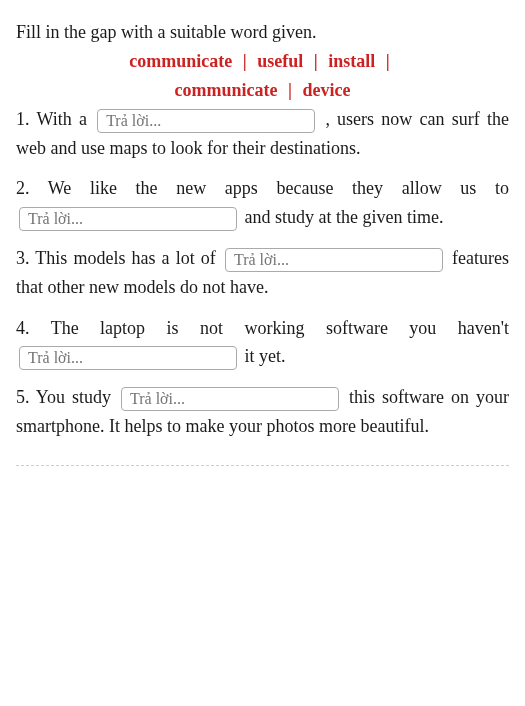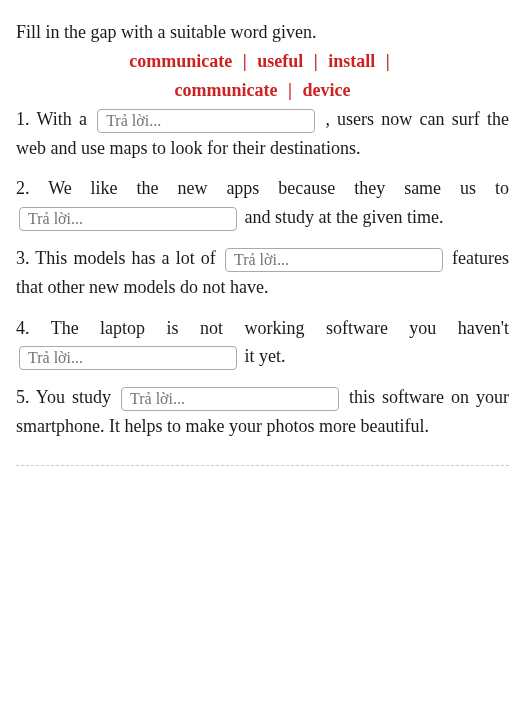--- a/index.html
+++ b/index.html
@@ -89,21 +89,21 @@
 
 <div class="exercise-item">
   <span>1.</span>
   <span> With a </span>
   <input class="answer-input" type="text" placeholder="Trả lời..." style="">
   <span>, users now can surf the web and use maps to look for their destinations.</span>
 </div>
 
 <div class="exercise-item">
   <span>2.</span>
-  <span> We like the new apps because they same us to </span>
+  <span> We like the new apps because they allow us to </span>
   <input class="answer-input" type="text" placeholder="Trả lời..." style="">
   <span> and study at the given time.</span>
 </div>
 
 <div class="exercise-item">
   <span>3.</span>
   <span> This models has a lot of </span>
   <input class="answer-input" type="text" placeholder="Trả lời..." style="">
   <span> features that other new models do not have.</span>
 </div>

